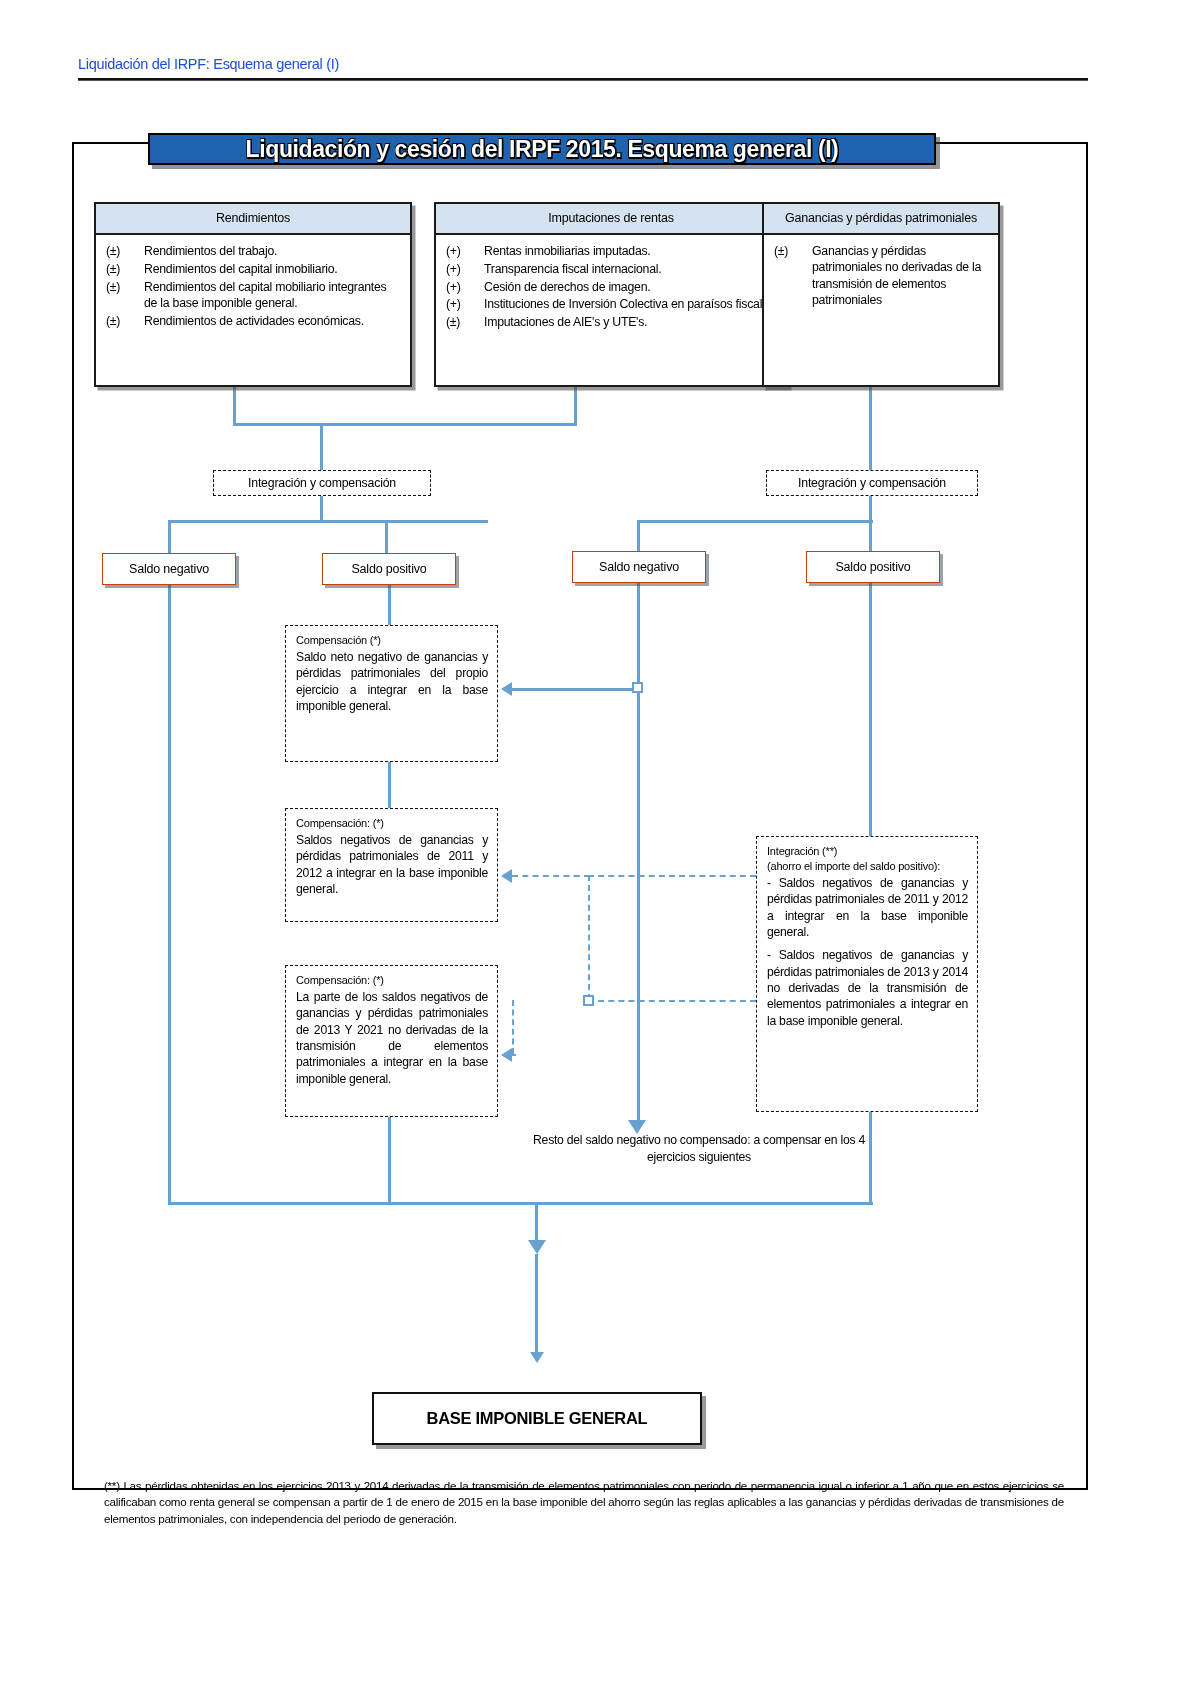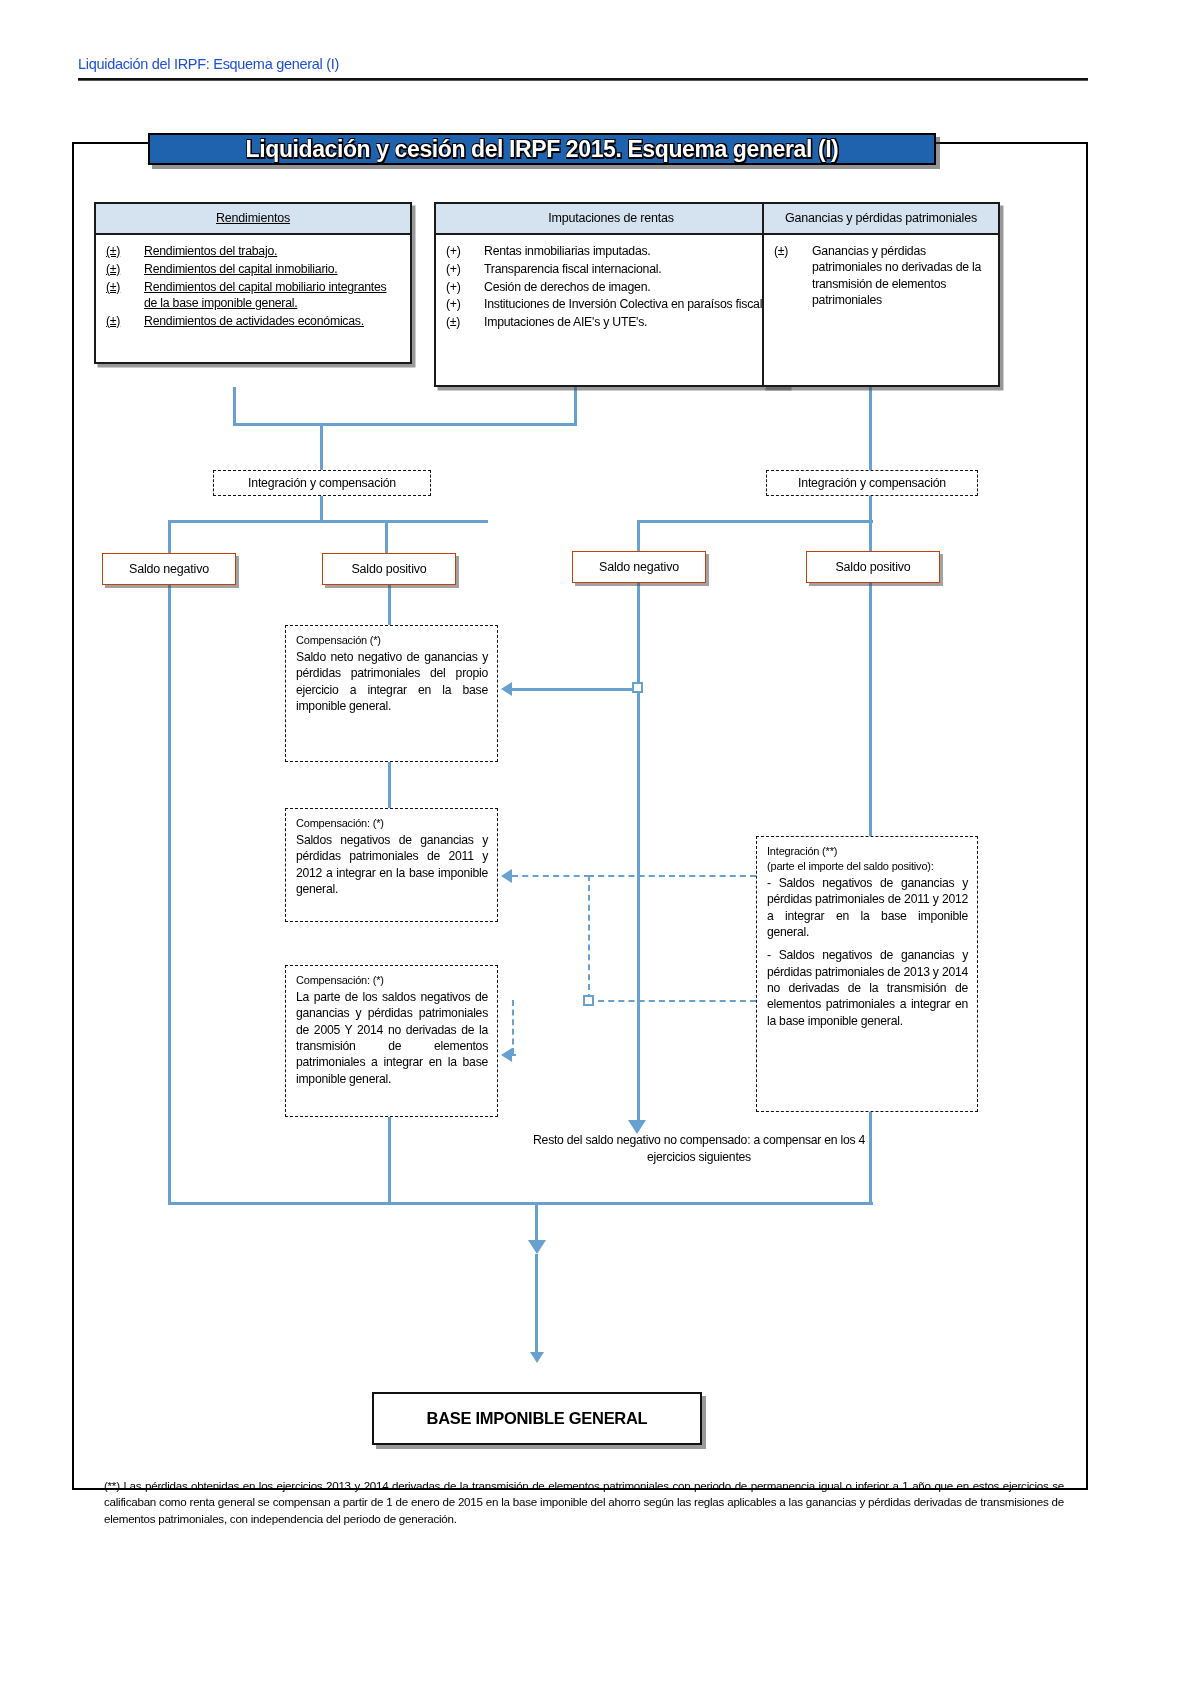--- a/index.html
+++ b/index.html
@@ -149,21 +149,21 @@
 
 <div id="page-header">Liquidación del IRPF: Esquema general (I)</div>
 <div id="page-header-rule"></div>
 
 <div id="frame"></div>
 
 <div id="title-banner">
   <span class="t">Liquidación y cesión del IRPF 2015. Esquema general (I)</span>
 </div>
 
-<div class="sbox" style="left:94px; top:202px; width:318px; height:162px;text-decoration:underline;">
+<div class="sbox" style="left:94px; top:202px; width:318px; height:185px;">
   <div class="hdr">Rendimientos</div>
   <div class="body">
     <table class="items">
       <tbody>
           <tr>
         <td class="sign">(±)</td>
         <td class="txt">Rendimientos del trabajo.</td>
       </tr>
       <tr>
         <td class="sign">(±)</td>
@@ -280,21 +280,21 @@
 <div class="dbox" style="left:285px; top:808px; width:213px; height:114px;">
   <div class="dbox-inner">
     <div class="title">Compensación: (*)</div>
     <div class="txt">Saldos negativos de ganancias y pérdidas patrimoniales de 2011 y 2012 a integrar en la base imponible general.</div>
   </div>
 </div>
 
 <div class="dbox" style="left:285px; top:965px; width:213px; height:152px;">
   <div class="dbox-inner">
     <div class="title">Compensación: (*)</div>
-    <div class="txt">La parte de los saldos negativos de ganancias y pérdidas patrimoniales de 2005 Y 2014 no derivadas de la transmisión de elementos patrimoniales a integrar en la base imponible general.</div>
+    <div class="txt">La parte de los saldos negativos de ganancias y pérdidas patrimoniales de 2013 Y 2021 no derivadas de la transmisión de elementos patrimoniales a integrar en la base imponible general.</div>
   </div>
 </div>
 
 <div class="ln lnv" style="left:637px; top:583px; height:105px;"></div>
 <div class="ln lnh" style="left:512px; top:688px; width:128px;"></div>
 <div class="arrow-left" style="left:501px; top:682px;"></div>
 <div class="junction" style="left:632px; top:682px;"></div>
 <div class="ln lnv" style="left:637px; top:693px; height:433px;"></div>
 <div class="arrow-down" style="left:628px; top:1120px;"></div>
 
@@ -307,21 +307,21 @@
 <div class="junction" style="left:583px; top:995px;"></div>
 <div class="dln dlnv" style="left:512px; top:1000px; height:54px;"></div>
 <div class="dln dlnh" style="left:512px; top:1054px; width:4px;"></div>
 <div class="arrow-left" style="left:501px; top:1048px;"></div>
 
 <div class="ln lnv" style="left:869px; top:583px; height:253px;"></div>
 
 <div class="dbox" style="left:756px; top:836px; width:222px; height:276px;">
   <div class="dbox-inner">
     <div class="title">Integración (**)</div>
-    <div class="title">(parte el importe del saldo positivo):</div>
+    <div class="title">(ahorro el importe del saldo positivo):</div>
     <div class="txt">- Saldos negativos de ganancias y pérdidas patrimoniales de 2011 y 2012 a integrar en la base imponible general.</div>
     <div class="txt dash">- Saldos negativos de ganancias y pérdidas patrimoniales de 2013 y 2014 no derivadas de la transmisión de elementos patrimoniales a integrar en la base imponible general.</div>
   </div>
 </div>
 
 <div class="resto-text" style="left:512px; top:1132px; width:374px;">Resto del saldo negativo no compensado: a compensar en los 4 ejercicios siguientes</div>
 
 <div class="ln lnv" style="left:168px; top:585px; height:617px;"></div>
 
 <div class="ln lnv" style="left:869px; top:1112px; height:90px;"></div>

